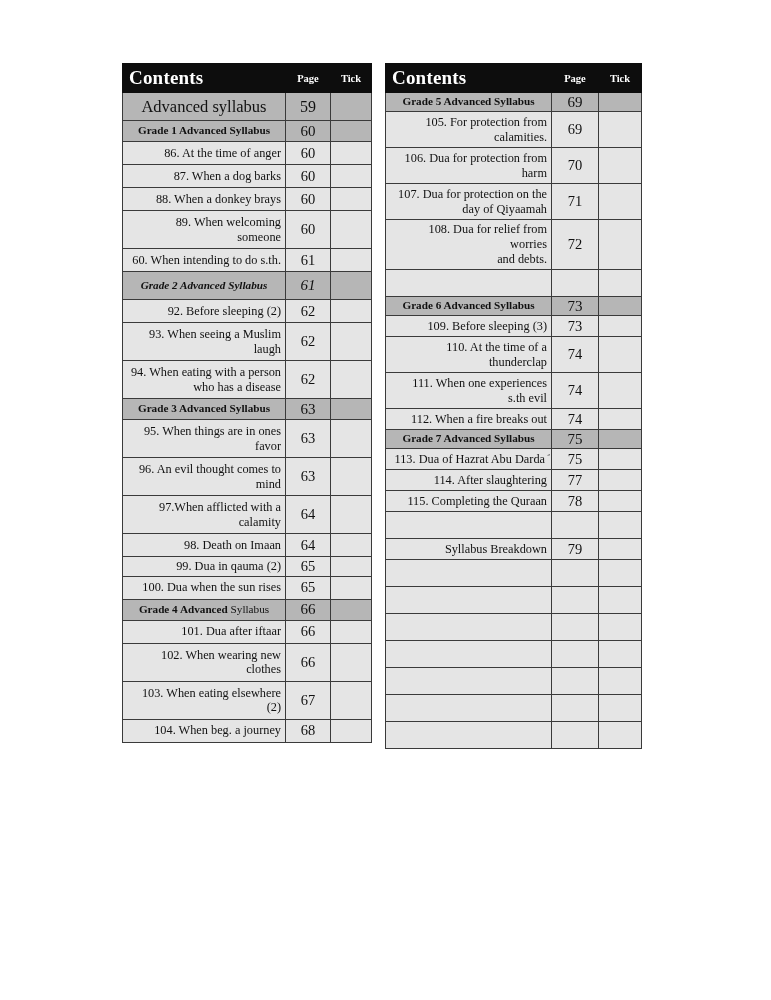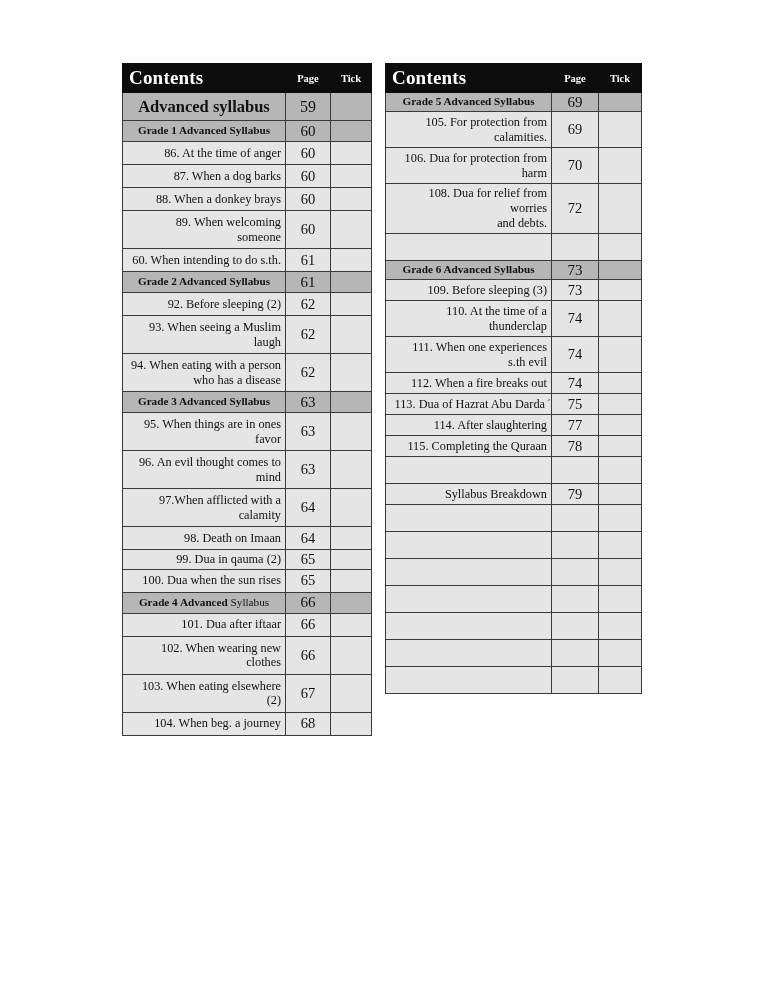--- a/index.html
+++ b/index.html
@@ -94,21 +94,21 @@
     font-size: 11.2px;
     padding: 2px 4px;
   }
   tr.section td.t-page {
     font-size: 15px;
   }
 
   
   tr.section.big td.t-title {
     font-size: 16.5px;
-    font-weight: bold;
+    font-weight: normal;
   }
   tr.section.big td.t-page {
     font-size: 16px;
   }
 
   
   .thin { font-weight: normal; }
 
   
   .indent { display: inline-block; padding-left: 22px; }
@@ -172,21 +172,21 @@
         <tr class="entry" style="height: 38px;">
           <td class="t-title">89. When welcoming someone</td>
           <td class="t-page">60</td>
           <td class="t-tick"></td>
         </tr>
         <tr class="entry" style="height: 23px;">
           <td class="t-title">60. When intending to do s.th.</td>
           <td class="t-page">61</td>
           <td class="t-tick"></td>
         </tr>
-        <tr class="section" style="height: 21px;">
+        <tr class="section" style="height: 28px; font-style: italic;">
           <td class="t-title">Grade 2 Advanced Syllabus</td>
           <td class="t-page">61</td>
           <td class="t-tick"></td>
         </tr>
         <tr class="entry" style="height: 23px;">
           <td class="t-title">92. Before sleeping (2)</td>
           <td class="t-page">62</td>
           <td class="t-tick"></td>
         </tr>
         <tr class="entry" style="height: 38px;">
@@ -284,20 +284,25 @@
         <tr class="entry" style="height: 36px;">
           <td class="t-title">105. For protection from calamities.</td>
           <td class="t-page">69</td>
           <td class="t-tick"></td>
         </tr>
         <tr class="entry" style="height: 36px;">
           <td class="t-title">106. Dua for protection from harm</td>
           <td class="t-page">70</td>
           <td class="t-tick"></td>
         </tr>
+        <tr class="entry" style="height: 36px;">
+          <td class="t-title">107. Dua for protection on the<br><span class="indent">day of Qiyaamah</span></td>
+          <td class="t-page">71</td>
+          <td class="t-tick"></td>
+        </tr>
         <tr class="entry" style="height: 50px;">
           <td class="t-title">108. Dua for relief from worries<br><span>and debts.</span></td>
           <td class="t-page">72</td>
           <td class="t-tick"></td>
         </tr>
         <tr class="entry" style="height: 27px;">
           <td class="t-title empty-cell"></td>
           <td class="t-page"></td>
           <td class="t-tick"></td>
         </tr>
@@ -319,20 +324,25 @@
         <tr class="entry" style="height: 36px;">
           <td class="t-title">111. When one experiences s.th evil</td>
           <td class="t-page">74</td>
           <td class="t-tick"></td>
         </tr>
         <tr class="entry" style="height: 21px;">
           <td class="t-title">112. When a fire breaks out</td>
           <td class="t-page">74</td>
           <td class="t-tick"></td>
         </tr>
+        <tr class="section" style="height: 19px;">
+          <td class="t-title">Grade 7 Advanced Syllabus</td>
+          <td class="t-page">75</td>
+          <td class="t-tick"></td>
+        </tr>
         <tr class="entry" style="height: 21px;">
           <td class="t-title">113. Dua of Hazrat Abu Darda<span class="honorific">ؐ</span></td>
           <td class="t-page">75</td>
           <td class="t-tick"></td>
         </tr>
         <tr class="entry" style="height: 21px;">
           <td class="t-title">114. After slaughtering</td>
           <td class="t-page">77</td>
           <td class="t-tick"></td>
         </tr>

